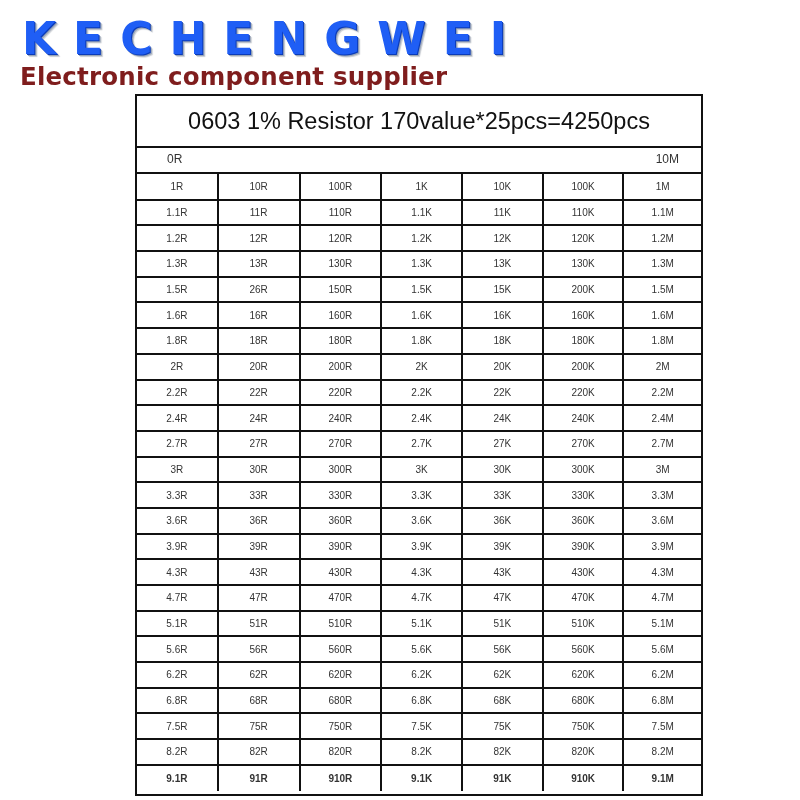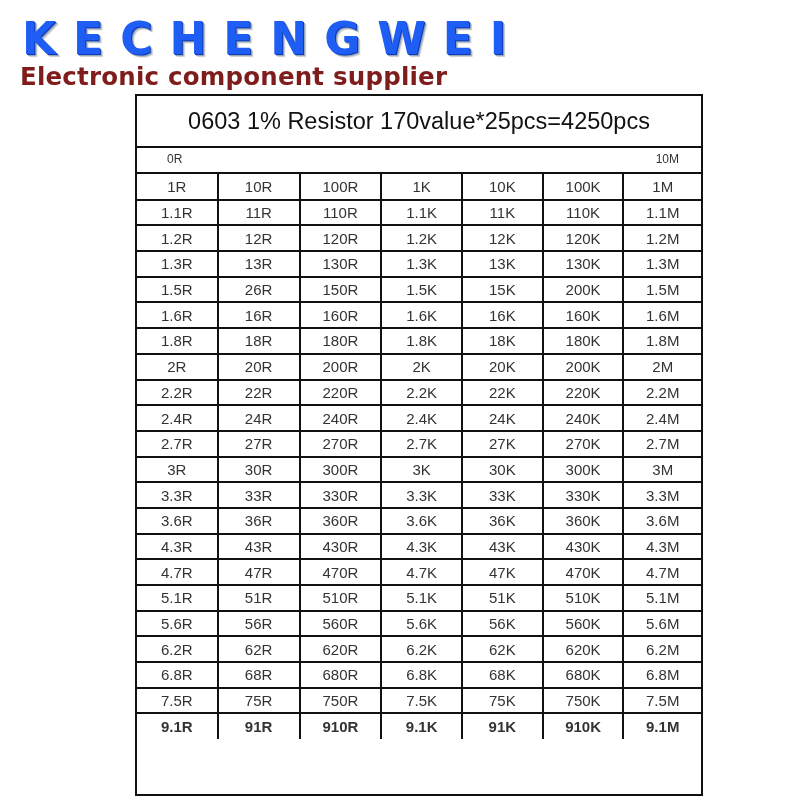--- a/index.html
+++ b/index.html
@@ -29,21 +29,21 @@
       font-family: "Liberation Sans", sans-serif; font-size: 23.5px; color: #111;
     }
     .zero-row {
       height: 26px; border-bottom: 2px solid #111; box-sizing: border-box;
       position: relative; font-family: "Liberation Sans", sans-serif; font-size: 12px; color: #333;
     }
     .zero-row .lo { position: absolute; left: 30px; top: 4px; }
     .zero-row .hi { position: absolute; right: 22px; top: 4px; }
     table {
       border-collapse: collapse; width: 100%; table-layout: fixed;
-      font-family: "Liberation Sans", sans-serif; font-size: 15px; color: #333;
+      font-family: "Liberation Sans", sans-serif; font-size: 10px; color: #333;
     }
     td {
       height: 25.7px; padding: 0; text-align: center; box-sizing: border-box;
       border-right: 2px solid #111; border-bottom: 2px solid #111;
     }
     td:last-child { border-right: none; }
     tr:last-child td { border-bottom: none; font-weight: bold; }
     col.c1 { width: 76px; } col.c2 { width: 77px; } col.c3 { width: 77px; }
     col.c4 { width: 76px; } col.c5 { width: 76px; } col.c6 { width: 76px; } col.c7 { width: 73px; }
   </style>
@@ -190,20 +190,29 @@
         <tr>
           <td>3.6R</td>
           <td>36R</td>
           <td>360R</td>
           <td>3.6K</td>
           <td>36K</td>
           <td>360K</td>
           <td>3.6M</td>
         </tr>
         <tr>
+          <td>3.9R</td>
+          <td>39R</td>
+          <td>390R</td>
+          <td>3.9K</td>
+          <td>39K</td>
+          <td>390K</td>
+          <td>3.9M</td>
+        </tr>
+        <tr>
           <td>4.3R</td>
           <td>43R</td>
           <td>430R</td>
           <td>4.3K</td>
           <td>43K</td>
           <td>430K</td>
           <td>4.3M</td>
         </tr>
         <tr>
           <td>4.7R</td>
@@ -253,20 +262,29 @@
         <tr>
           <td>7.5R</td>
           <td>75R</td>
           <td>750R</td>
           <td>7.5K</td>
           <td>75K</td>
           <td>750K</td>
           <td>7.5M</td>
         </tr>
         <tr>
+          <td>8.2R</td>
+          <td>82R</td>
+          <td>820R</td>
+          <td>8.2K</td>
+          <td>82K</td>
+          <td>820K</td>
+          <td>8.2M</td>
+        </tr>
+        <tr>
           <td>9.1R</td>
           <td>91R</td>
           <td>910R</td>
           <td>9.1K</td>
           <td>91K</td>
           <td>910K</td>
           <td>9.1M</td>
         </tr>
       </tbody>
   </table>

